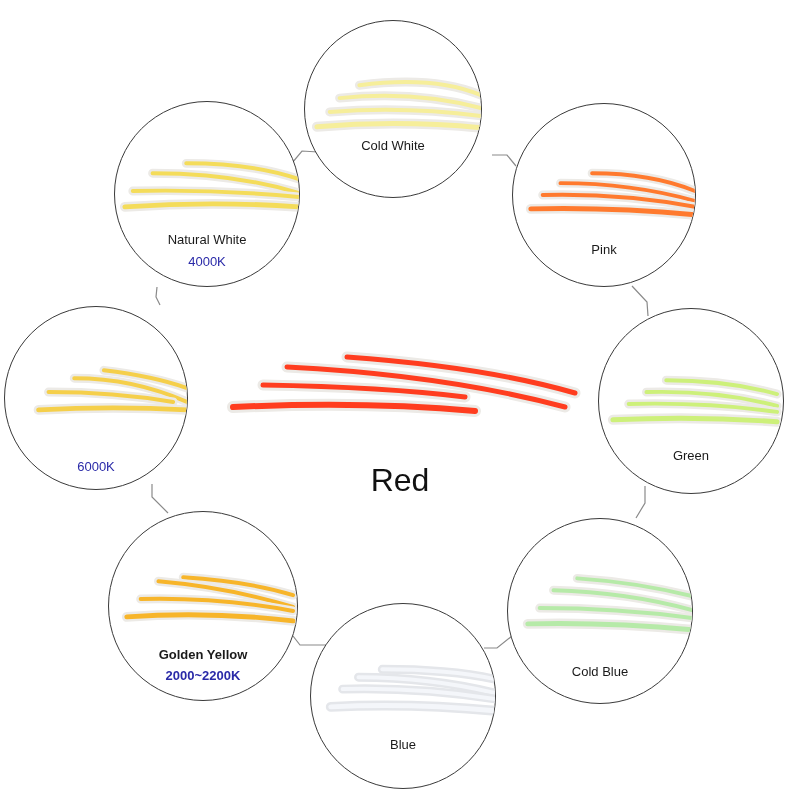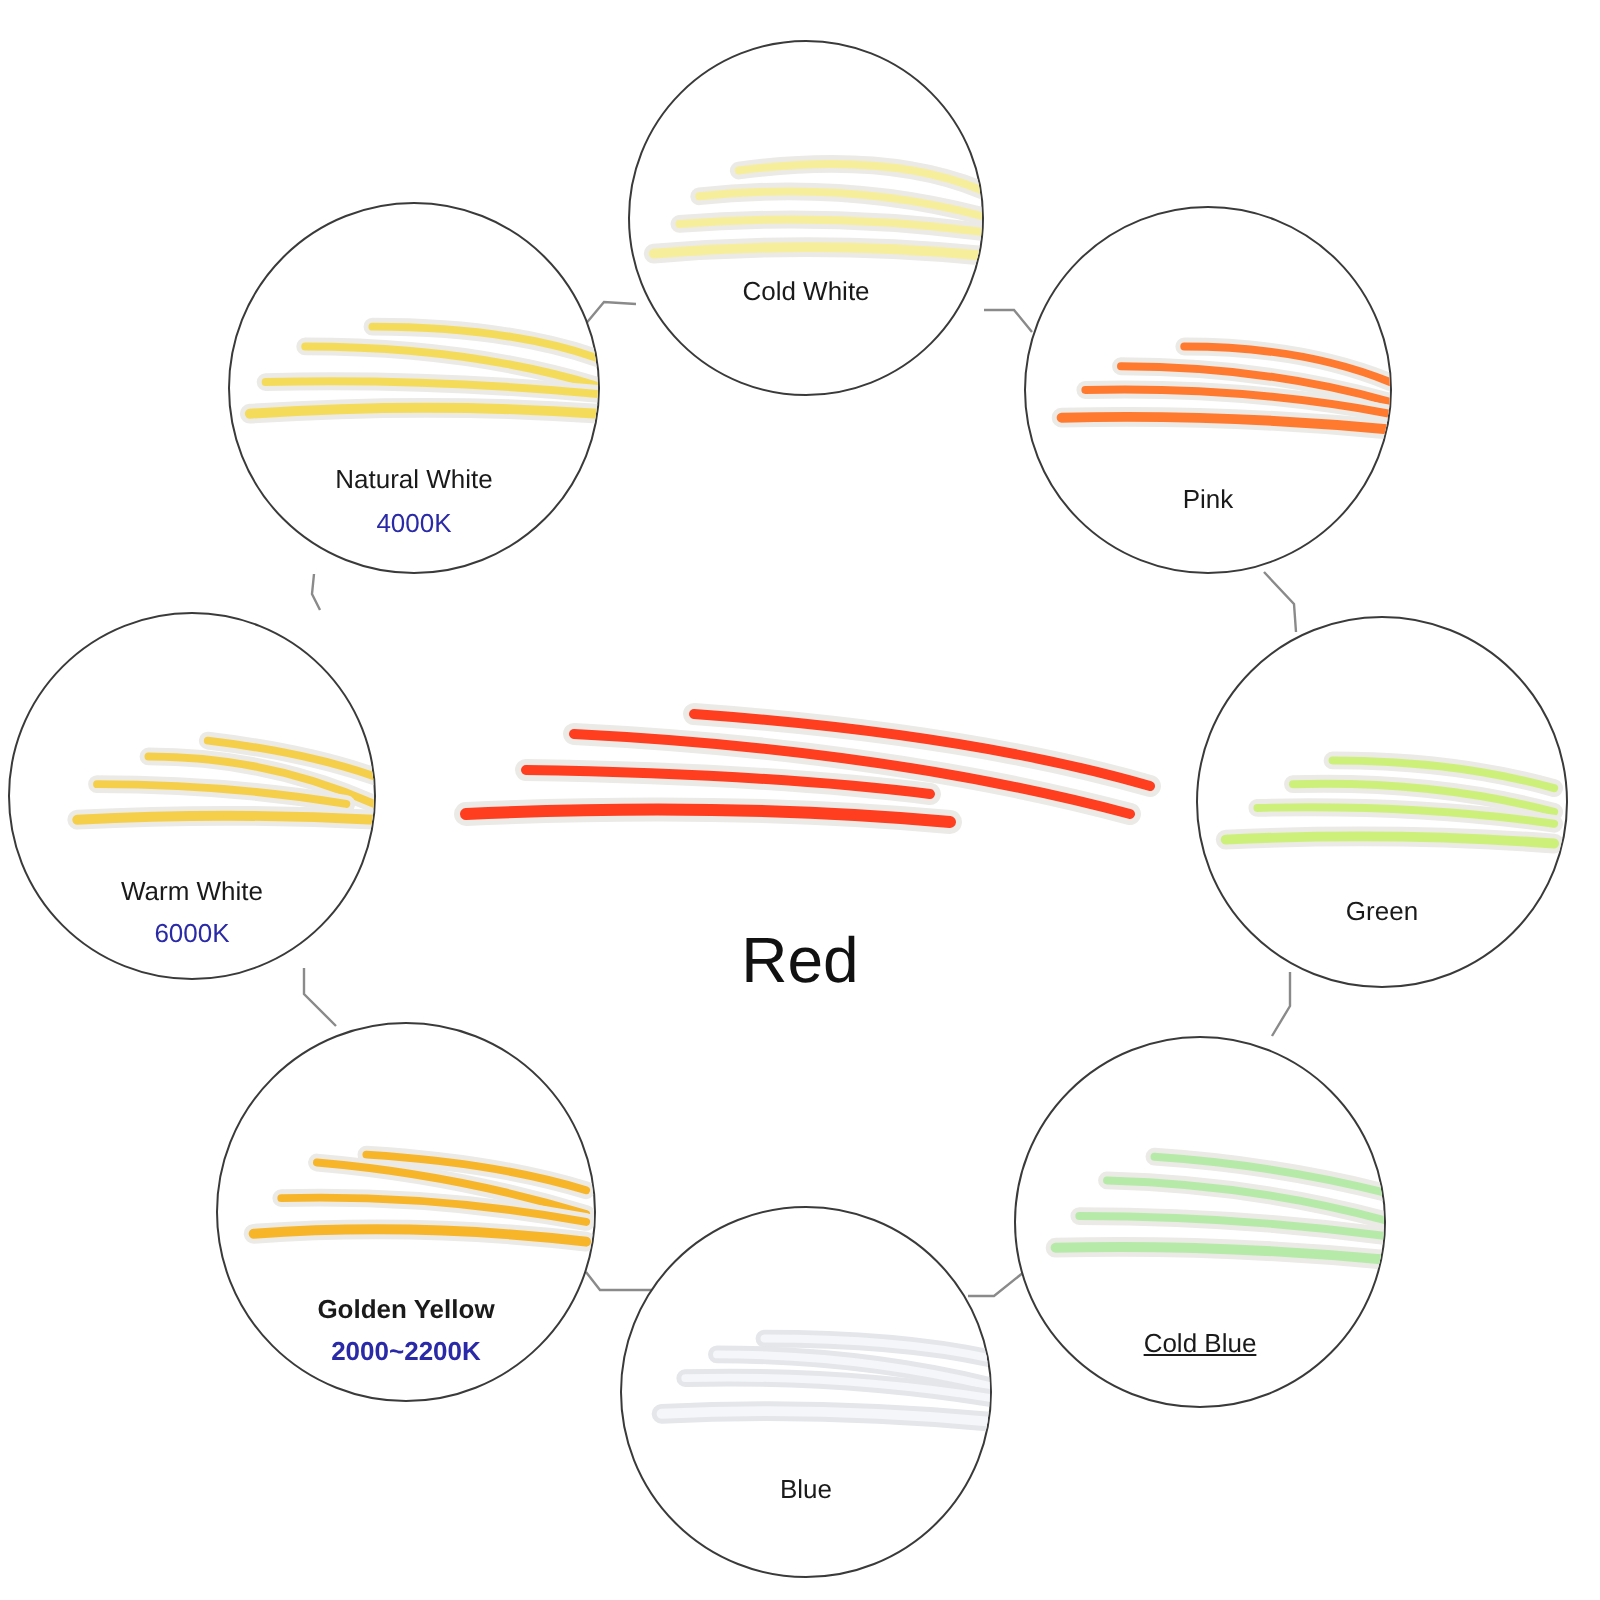--- a/index.html
+++ b/index.html
@@ -26,21 +26,21 @@
     <polyline points="157,287 156,297 160,305"></polyline>
     <polyline points="492,155 507,155 516,166"></polyline>
     <polyline points="632,286 647,302 648,316"></polyline>
     <polyline points="645,486 645,503 636,518"></polyline>
     <polyline points="152,484 152,497 168,513"></polyline>
     <polyline points="293,636 300,645 328,645"></polyline>
     <polyline points="484,648 497,648 512,636"></polyline>
   </g>
 </svg>
 
-<div class="circle" style="left:314px;top:20px;width:178px;height:178px;">
+<div class="circle" style="left:304px;top:20px;width:178px;height:178px;">
   <svg class="strip-wrap" viewBox="0 0 178 178">
     <g fill="none" stroke-linecap="round">
       <path d="M55 65 Q130 55 178 75" stroke="#eceae6" stroke-width="9"></path>
       <path d="M55 65 Q130 55 178 75" stroke="#f6ee9a" stroke-width="4"></path>
       <path d="M35 78 Q110 70 178 88" stroke="#eceae6" stroke-width="9"></path>
       <path d="M35 78 Q110 70 178 88" stroke="#f6ee9a" stroke-width="4"></path>
       <path d="M25 92 Q100 86 178 96" stroke="#eceae6" stroke-width="9"></path>
       <path d="M25 92 Q100 86 178 96" stroke="#f6ee9a" stroke-width="4"></path>
       <path d="M12 107 Q95 100 178 108" stroke="#eceae6" stroke-width="10"></path>
       <path d="M12 107 Q95 100 178 108" stroke="#f6ee9a" stroke-width="5"></path>
@@ -88,21 +88,20 @@
       <path d="M100 64 Q150 70 184 82" stroke="#eceae6" stroke-width="9"></path>
       <path d="M100 64 Q150 70 184 82" stroke="#f5cf4a" stroke-width="4"></path>
       <path d="M70 72 Q130 72 184 96" stroke="#eceae6" stroke-width="9"></path>
       <path d="M70 72 Q130 72 184 96" stroke="#f5cf4a" stroke-width="4"></path>
       <path d="M44 86 Q110 86 170 96" stroke="#eceae6" stroke-width="9"></path>
       <path d="M44 86 Q110 86 170 96" stroke="#f5cf4a" stroke-width="4"></path>
       <path d="M34 104 Q110 100 184 104" stroke="#eceae6" stroke-width="10"></path>
       <path d="M34 104 Q110 100 184 104" stroke="#f5cf4a" stroke-width="5"></path>
     </g>
   </svg>
-  <div class="label" style="top:131px;">Warm White</div>
   <div class="temp" style="top:152px;">6000K</div>
 </div>
 
 <div class="circle" style="left:598px;top:308px;width:186px;height:186px;">
   <svg class="strip-wrap" viewBox="0 0 186 186">
     <g fill="none" stroke-linecap="round">
       <path d="M68 72 Q130 72 180 86" stroke="#eceae6" stroke-width="9"></path>
       <path d="M68 72 Q130 72 180 86" stroke="#cdf07a" stroke-width="4"></path>
       <path d="M48 84 Q120 82 180 98" stroke="#eceae6" stroke-width="9"></path>
       <path d="M48 84 Q120 82 180 98" stroke="#cdf07a" stroke-width="4"></path>
@@ -138,21 +137,21 @@
       <path d="M70 60 Q130 64 186 78" stroke="#eceae6" stroke-width="9"></path>
       <path d="M70 60 Q130 64 186 78" stroke="#b6eaa8" stroke-width="4"></path>
       <path d="M46 72 Q120 74 186 92" stroke="#eceae6" stroke-width="9"></path>
       <path d="M46 72 Q120 74 186 92" stroke="#b6eaa8" stroke-width="4"></path>
       <path d="M32 90 Q110 90 186 100" stroke="#eceae6" stroke-width="9"></path>
       <path d="M32 90 Q110 90 186 100" stroke="#b6eaa8" stroke-width="4"></path>
       <path d="M20 106 Q100 104 186 112" stroke="#eceae6" stroke-width="10"></path>
       <path d="M20 106 Q100 104 186 112" stroke="#b6eaa8" stroke-width="5"></path>
     </g>
   </svg>
-  <div class="label" style="top:145px;text-decoration:underline;">Cold Blue</div>
+  <div class="label" style="top:145px;">Cold Blue</div>
 </div>
 
 <div class="circle" style="left:310px;top:603px;width:186px;height:186px;">
   <svg class="strip-wrap" viewBox="0 0 186 186">
     <g fill="none" stroke-linecap="round">
       <path d="M72 66 Q140 66 186 76" stroke="#e4e6ea" stroke-width="9"></path>
       <path d="M72 66 Q140 66 186 76" stroke="#f4f6fa" stroke-width="4"></path>
       <path d="M48 74 Q120 74 186 90" stroke="#e4e6ea" stroke-width="9"></path>
       <path d="M48 74 Q120 74 186 90" stroke="#f4f6fa" stroke-width="4"></path>
       <path d="M32 86 Q110 84 186 96" stroke="#e4e6ea" stroke-width="9"></path>

